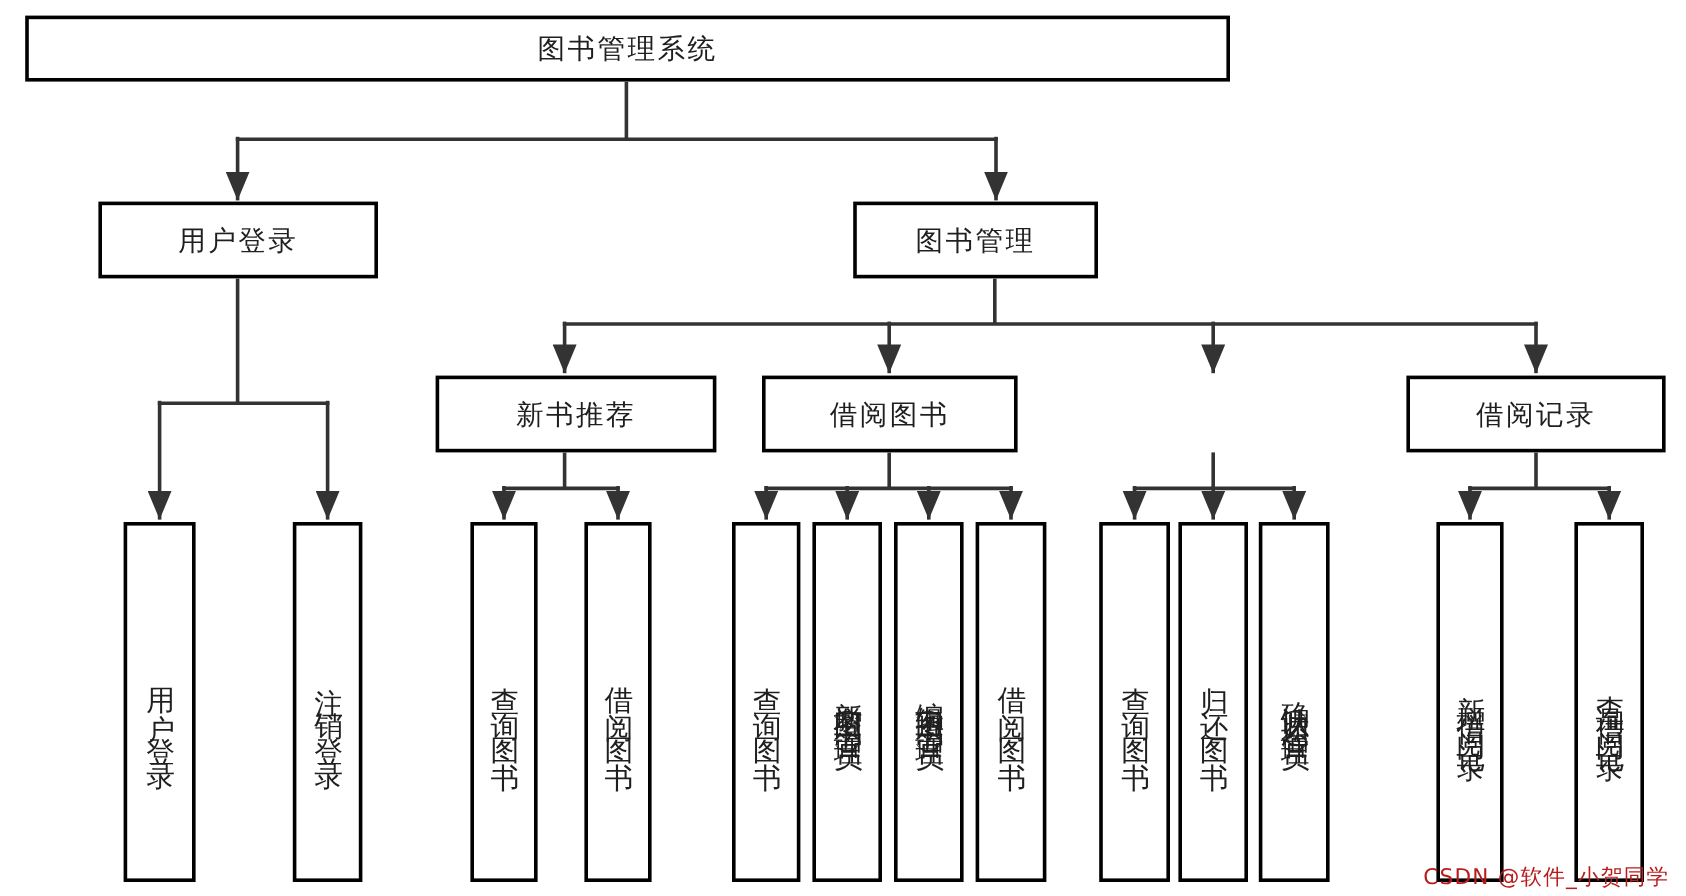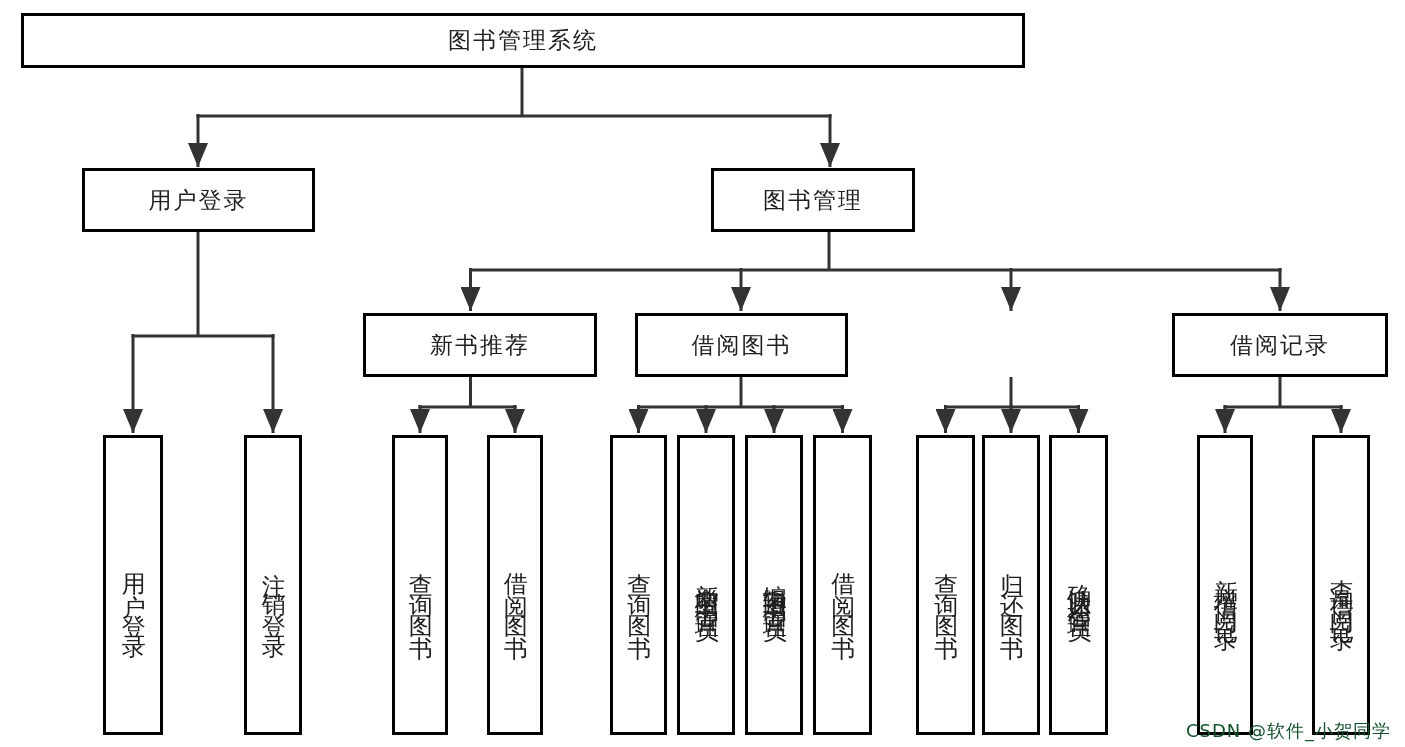--- a/index.html
+++ b/index.html
@@ -33,21 +33,21 @@
   }
   
   .gap-lg .vlabel { letter-spacing: 21px; padding-top: 21px; }
   .gap-md .vlabel { letter-spacing: 10px; padding-top: 10px; }
   .gap-sm .vlabel { letter-spacing: 5px;  padding-top: 5px; }
   #watermark {
     position: absolute;
     left: 1186px;
     top: 719px;
     font-size: 18px;
-    color: #14532d;
+    color: #b91c1c;
     letter-spacing: 1px;
     white-space: nowrap;
     z-index: 5;
   }
 </style>
 </head>
 <body>
 
 <div id="canvas">
 

